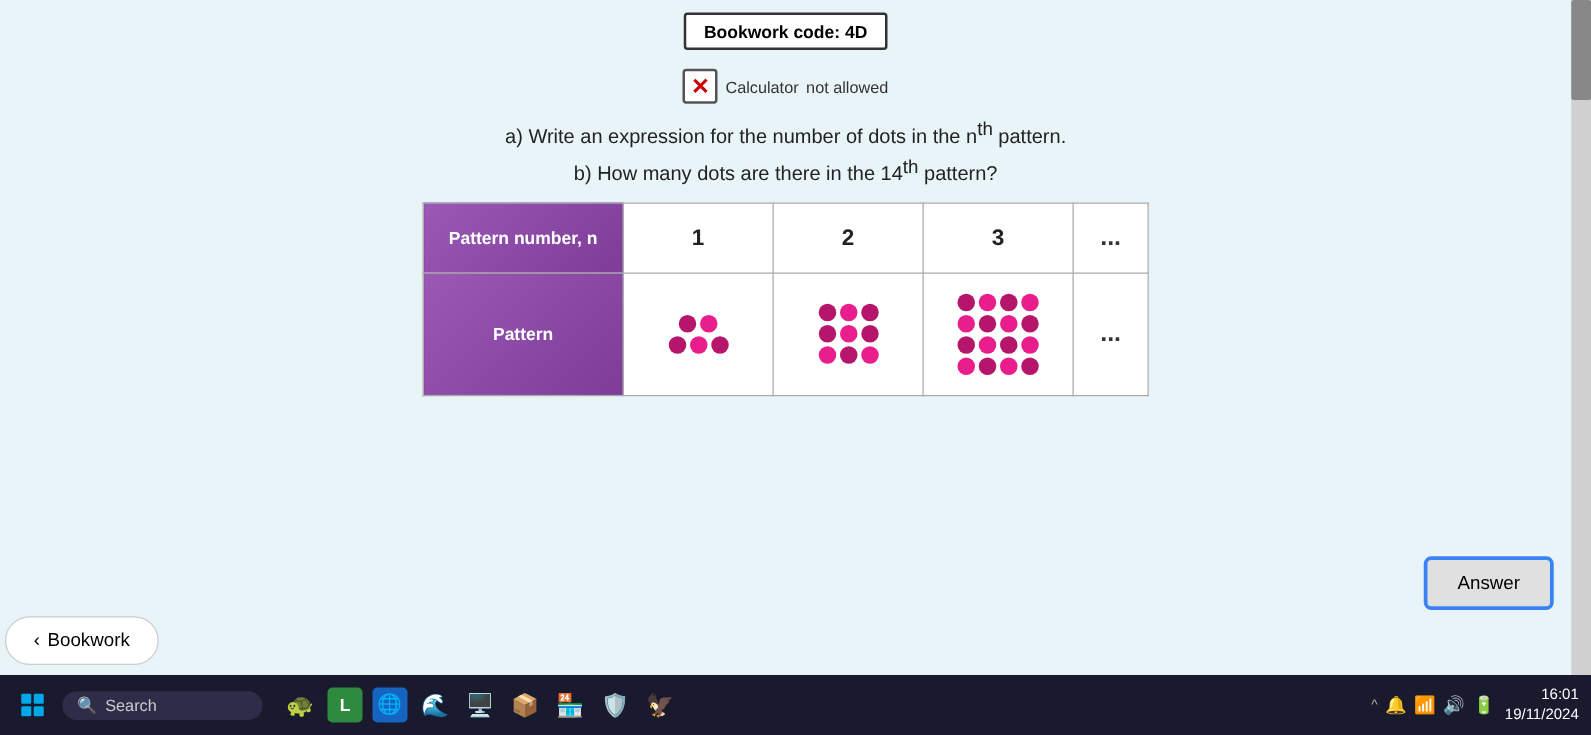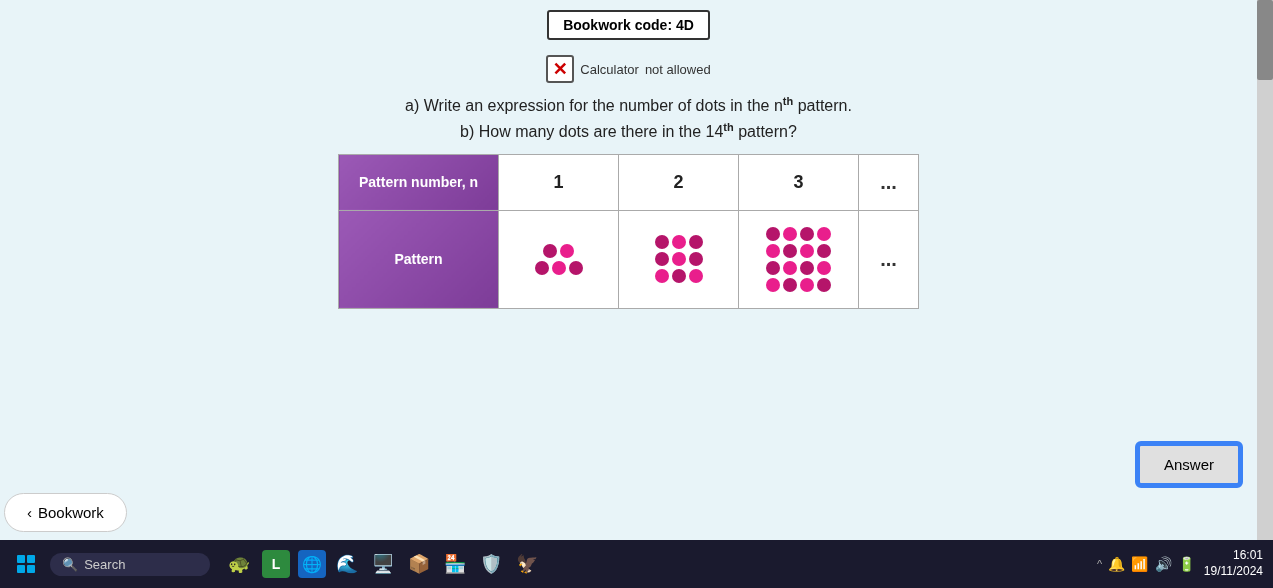--- a/index.html
+++ b/index.html
@@ -89,22 +89,21 @@
     }
 
     .question-sub-b {
       font-size: 16px;
       color: #222;
       margin: 6px 0;
       text-align: center;
     }
 
     sup {
-      font-size: 11px;
-      font-weight: bold;
+      font-size: 15px;
     }
 
     
     .table-area {
       display: flex;
       justify-content: center;
       margin-top: 12px;
       margin-bottom: 10px;
     }
 
@@ -204,21 +203,21 @@
       border-radius: 20px;
       font-size: 14px;
       cursor: pointer;
       display: flex;
       align-items: center;
       gap: 7px;
     }
 
     .answer-btn {
       background: #e0e0e0;
-      border: 5px solid #3b82f6;
+      border: 3px solid #3b82f6;
       padding: 10px 24px;
       border-radius: 6px;
       font-size: 15px;
       cursor: pointer;
       font-weight: 500;
       position: absolute;
       right: 30px;
       bottom: 100px;
     }
 

